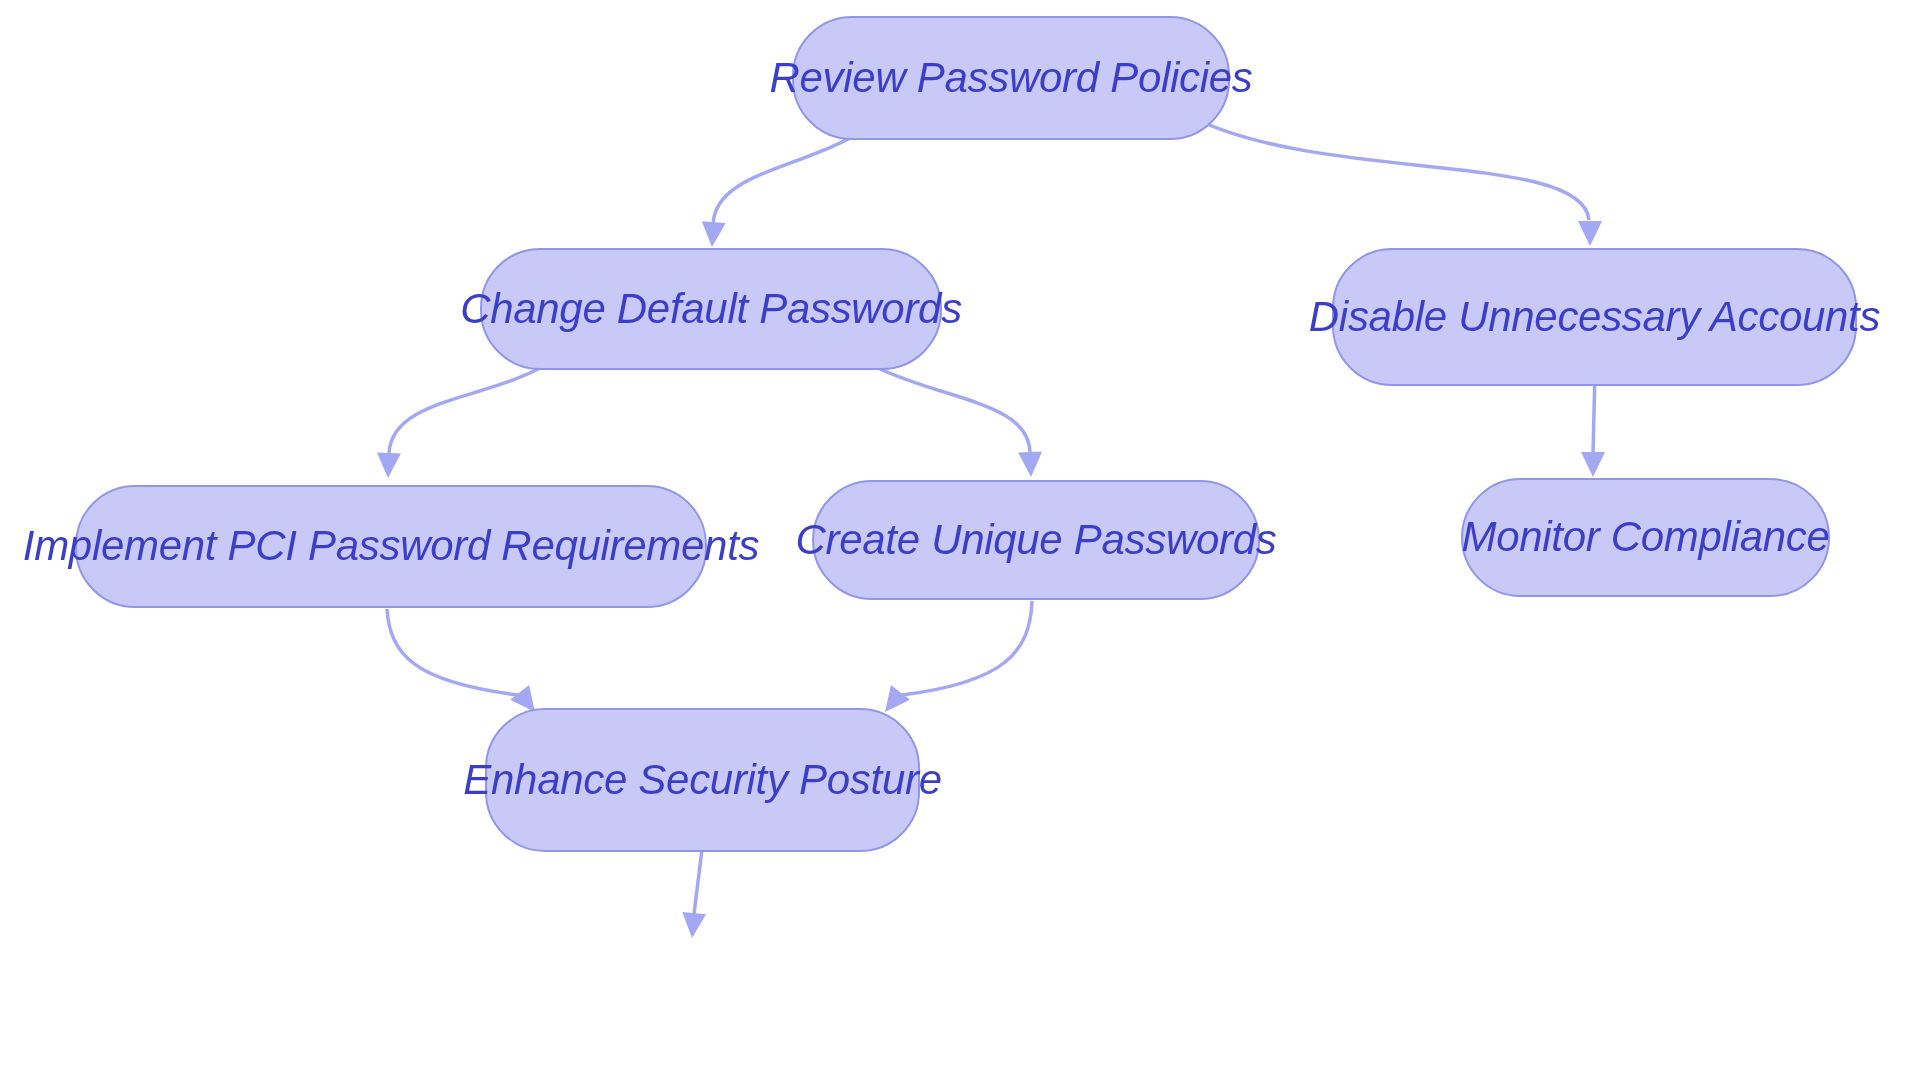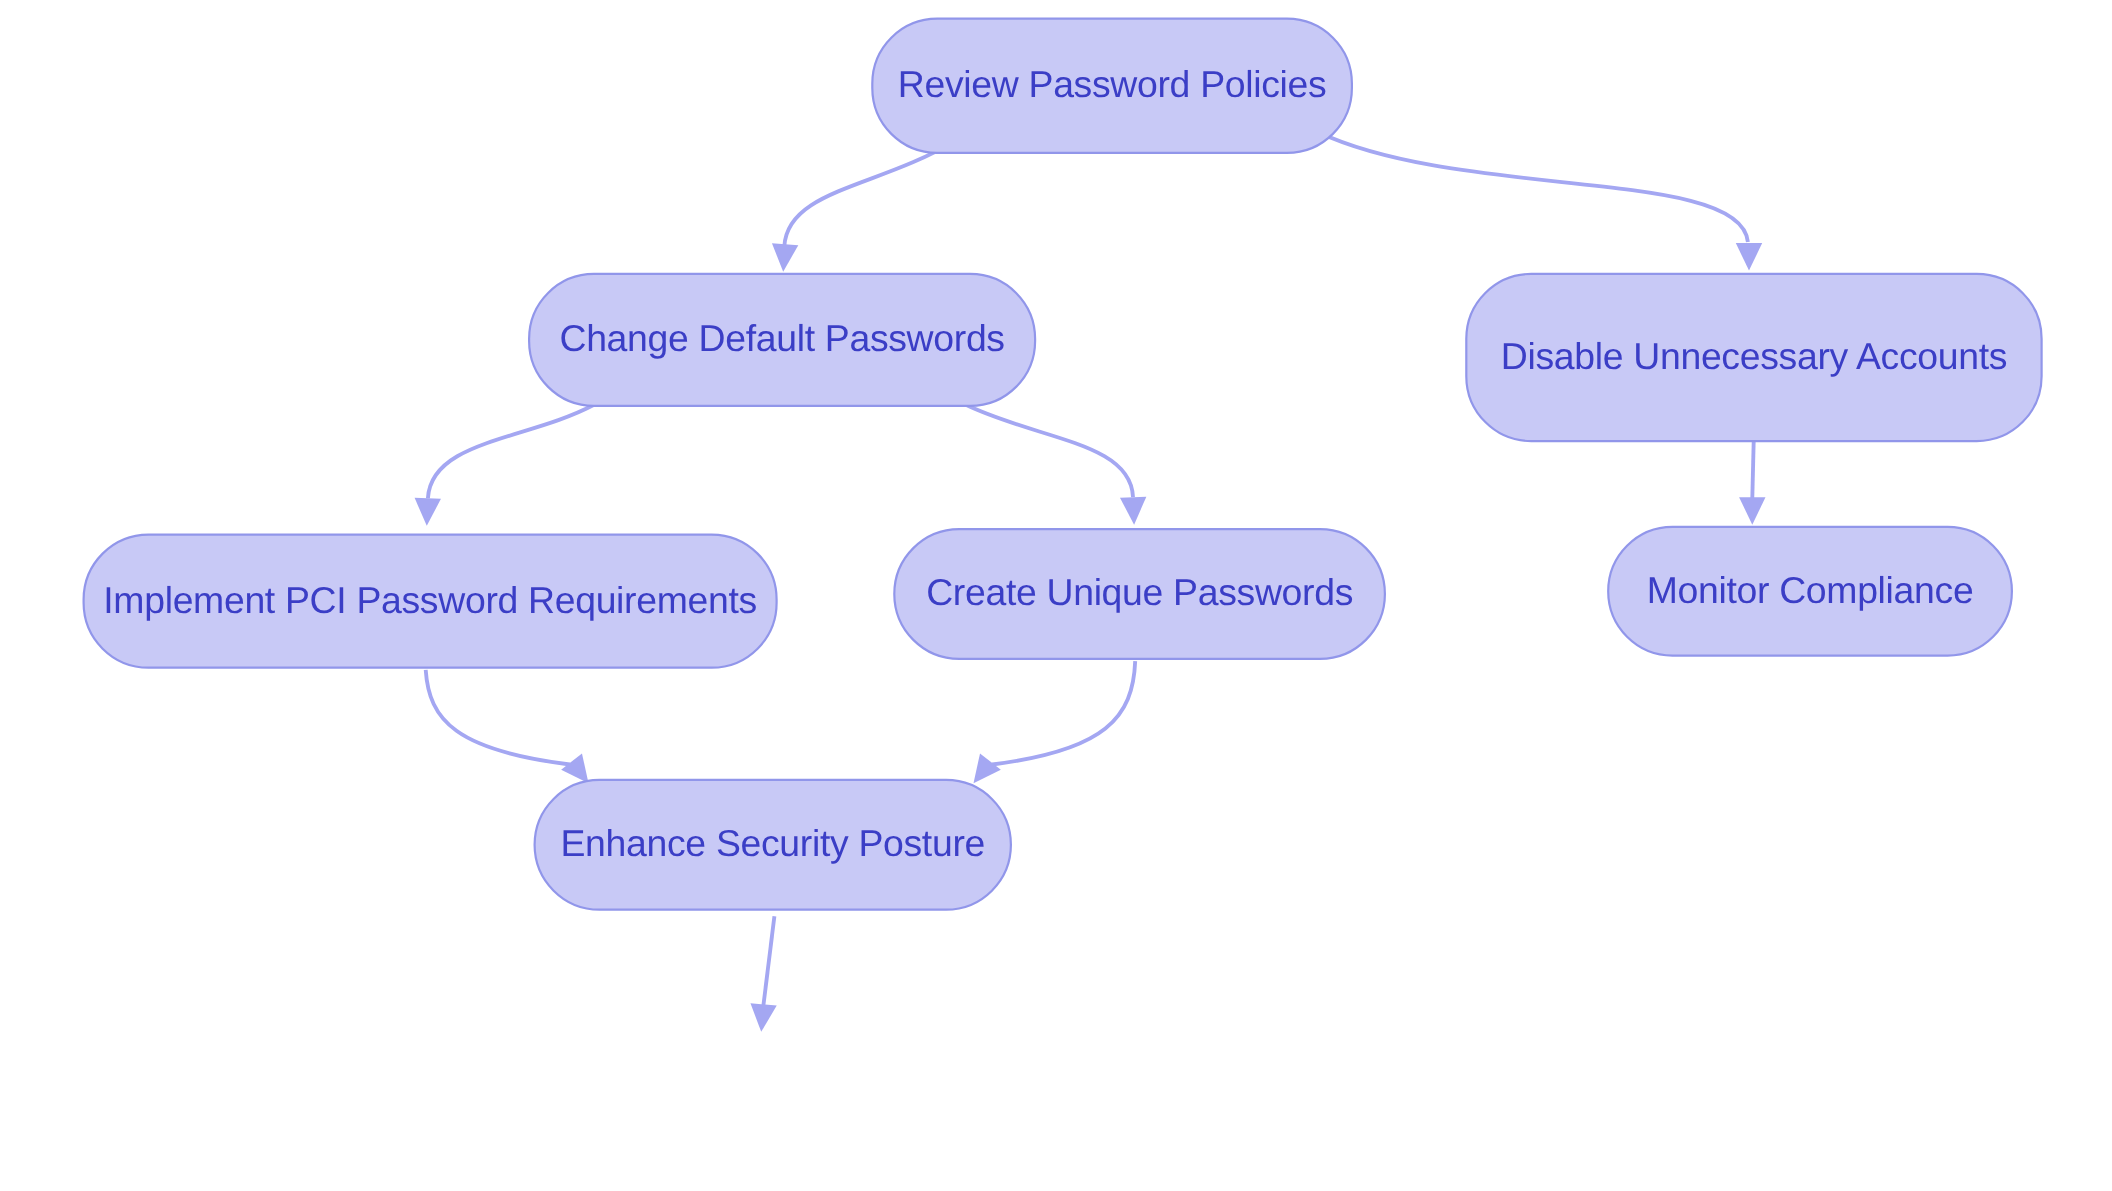--- a/index.html
+++ b/index.html
@@ -38,32 +38,33 @@
     background: var(--node-fill, #c8c9f6);
     border: 2px solid var(--node-border, #9196ea);
     border-radius: 60px;
     display: flex;
     align-items: center;
     justify-content: center;
     text-align: center;
   }
   .node .label {
     color: var(--node-text, #3b3ec6);
-    font-size: 34px;
+    font-size: 42px;
     letter-spacing: -0.3px;
     line-height: 1.1;
     white-space: nowrap;
+    font-style: italic;
   }
   .n1 { left: 792px;  top: 16px;  width: 438px; height: 124px; }
   .n2 { left: 480px;  top: 248px; width: 462px; height: 122px; }
-  .n3 { left: 1332px; top: 248px; width: 525px; height: 154px; }
+  .n3 { left: 1332px; top: 248px; width: 525px; height: 138px; }
   .n4 { left: 75px;   top: 485px; width: 632px; height: 123px; }
   .n5 { left: 812px;  top: 480px; width: 448px; height: 120px; }
   .n6 { left: 1461px; top: 478px; width: 369px; height: 119px; }
-  .n7 { left: 485px;  top: 708px; width: 435px; height: 120px; }
+  .n7 { left: 485px;  top: 708px; width: 435px; height: 144px; }
   .n8 { left: 468px;  top: 940px; width: 449px; height: 122px; }
 </style>
 </head>
 <body>
 
 <div class="canvas">
 
   <svg class="edges" viewBox="0 0 1920 1083" xmlns="http://www.w3.org/2000/svg">
 
     <g>

